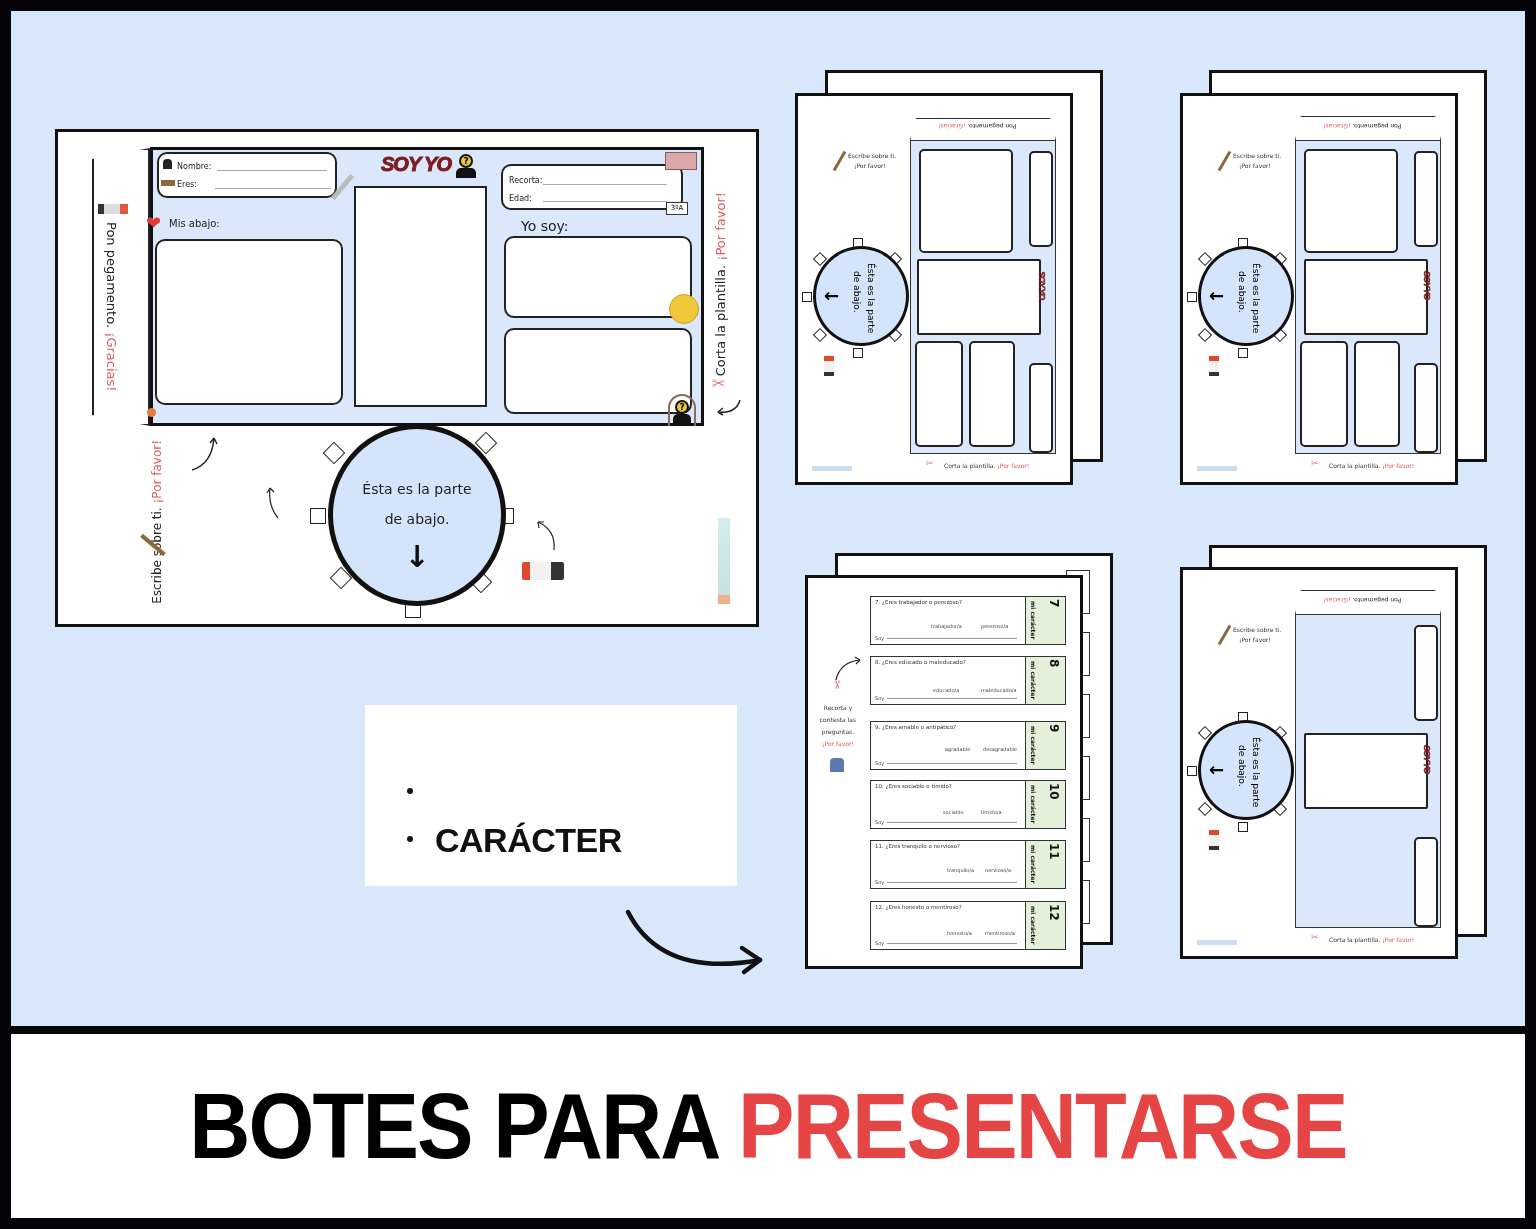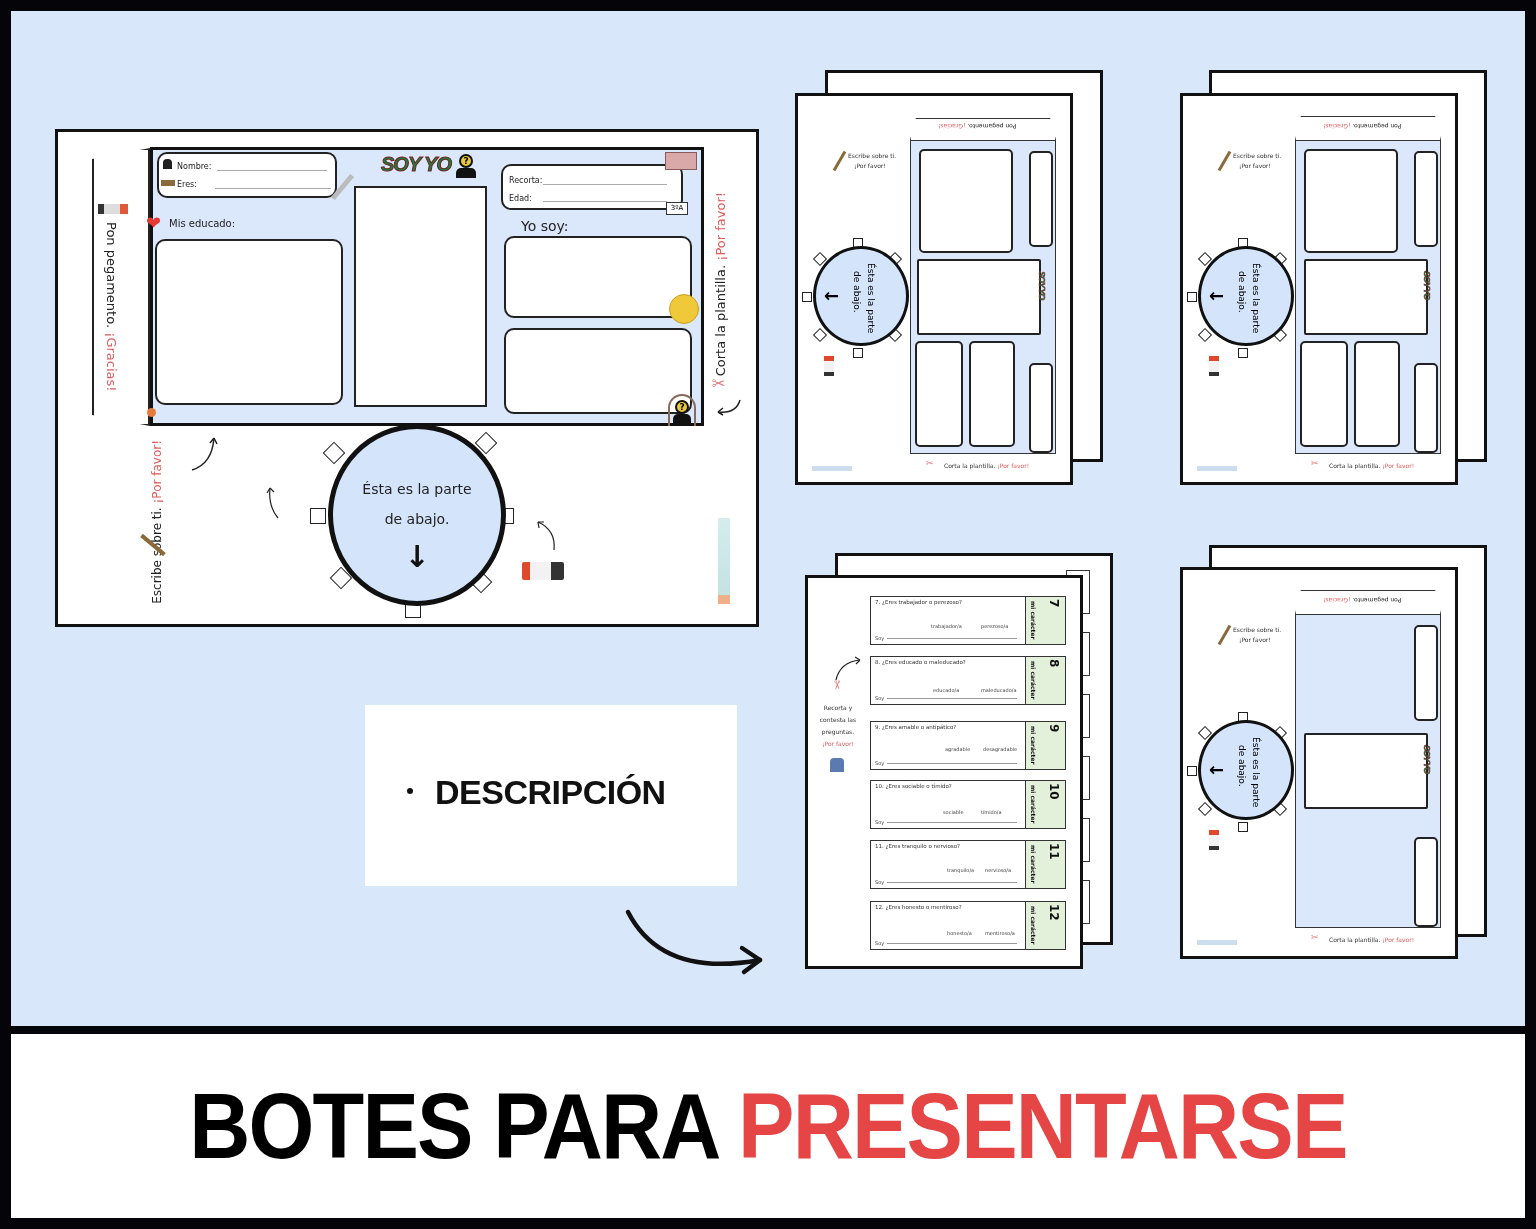--- a/index.html
+++ b/index.html
@@ -20,21 +20,21 @@
   .red-text { color: #e05a5a; }
   .vert { writing-mode: vertical-rl; white-space: nowrap; }
   .vert-up { writing-mode: vertical-rl; transform: rotate(180deg); white-space: nowrap; }
 
   
   .main-sheet { left: 55px; top: 129px; width: 704px; height: 498px; }
   .flap { position: absolute; left: 34px; top: 16px; width: 58px; height: 278px; background:#fff; border: 2px solid #222; clip-path: polygon(0 4%,100% 0,100% 100%,0 96%); }
   .panel { position: absolute; left: 92px; top: 15px; width: 554px; height: 279px; border: 3px solid #111; background: #dbe8fb; }
   .label-small { font-size: 8px; color: #222; }
   .line { position: absolute; height: 1px; background: #aaa; }
-  .soy-yo { font-family: "Liberation Sans", sans-serif; font-weight: 900; font-size: 20px; color: #15803d; -webkit-text-stroke: 1px #7a1d22; font-style: italic; letter-spacing: -1px; }
+  .soy-yo { font-family: "Liberation Sans", sans-serif; font-weight: 900; font-size: 20px; color: #7f1d1d; -webkit-text-stroke: 1px #7a1d22; font-style: italic; letter-spacing: -1px; }
   .circle { position: absolute; border-radius: 50%; background: #d3e4fb; border: 5px solid #111; }
   .tab { position: absolute; width: 16px; height: 16px; background: #fff; border: 1.5px solid #222; }
   .arrow-svg { position: absolute; overflow: visible; }
 
   .promo-box { position: absolute; left: 365px; top: 705px; width: 372px; height: 181px; background: #fff; }
   .promo-title { position:absolute; left: 34px; top: 20px; font-family: "Liberation Sans", sans-serif; font-weight: 700; font-size: 34px; color:#111; letter-spacing:-0.5px; }
   .promo-item { position:absolute; left: 42px; font-family: "Liberation Sans", sans-serif; font-weight: 700; font-size: 34px; color:#111; letter-spacing:-0.5px; }
   .promo-item .bullet { display:inline-block; width: 6px; height: 6px; border-radius: 50%; background:#111; margin-right: 22px; vertical-align: middle; position: relative; top:-4px; }
 
   
@@ -68,21 +68,21 @@
 
     <div class="box" style="left:4px;top:2px;width:180px;height:46px;">
       <div class="abs" style="left:4px;top:5px;width:9px;height:10px;background:#222;border-radius:4px 4px 0 0;"></div>
       <span class="abs label-small" style="left:18px;top:8px;">Nombre:</span>
       <div class="line" style="left:58px;top:16px;width:110px;"></div>
       <div class="abs" style="left:2px;top:26px;width:14px;height:6px;background:#8a6a3a;"></div>
       <span class="abs label-small" style="left:18px;top:26px;">Eres:</span>
       <div class="line" style="left:56px;top:34px;width:116px;"></div>
     </div>
     <div class="abs" style="left:-7px;top:62px;font-size:18px;color:#e53935;">❤</div>
-    <span class="abs" style="left:16px;top:68px;font-size:10px;color:#222;">Mis educado:</span>
+    <span class="abs" style="left:16px;top:68px;font-size:10px;color:#222;">Mis abajo:</span>
     <div class="box" style="left:2px;top:89px;width:188px;height:166px;"></div>
 
     <div class="abs" style="left:187px;top:22px;width:5px;height:30px;background:#bbb;transform:rotate(40deg);"></div>
     <div class="abs soy-yo" style="left:228px;top:3px;">SOY YO</div>
     <div class="abs" style="left:302px;top:4px;width:22px;height:24px;">
       <div style="position:absolute;left:4px;top:0;width:14px;height:14px;border-radius:50%;background:#e8c83a;border:2px solid #111;font-size:9px;font-weight:700;text-align:center;line-height:11px;">?</div>
       <div style="position:absolute;left:1px;top:14px;width:20px;height:10px;background:#111;border-radius:5px 5px 0 0;"></div>
     </div>
     <div class="abs" style="left:201px;top:36px;width:133px;height:221px;background:#fff;border:2px solid #222;"></div>
 
@@ -354,21 +354,22 @@
         <div class="soyline"></div>
       <div class="card-tab">
           <span class="mc">mi carácter</span>
           <span class="num">12</span>
         </div>
     </div>
   </div>
 </div>
 
 <div class="promo-box">
-  <div class="promo-item" style="top:68px;"><span class="bullet"></span><span>DESCRIPCIÓN</span></div>
+  <div class="promo-item" style="top:68px;"><span class="bullet"></span></div>
+  <div class="promo-item" style="top:116px;"><span class="bullet"></span><span>CARÁCTER</span></div>
 </div>
 <svg class="arrow-svg" style="left:622px;top:908px;" width="150" height="70">
   <path d="M6 4 Q40 70 138 52" stroke="#111" stroke-width="4.5" fill="none" stroke-linecap="round"></path>
   <path d="M138 52 L120 40 M138 52 L122 64" stroke="#111" stroke-width="4.5" fill="none" stroke-linecap="round"></path>
 </svg>
 
 <div class="footer">
   <div class="footer-title">
     <span class="black">BOTES PARA</span>
     <span class="red">PRESENTARSE</span>

